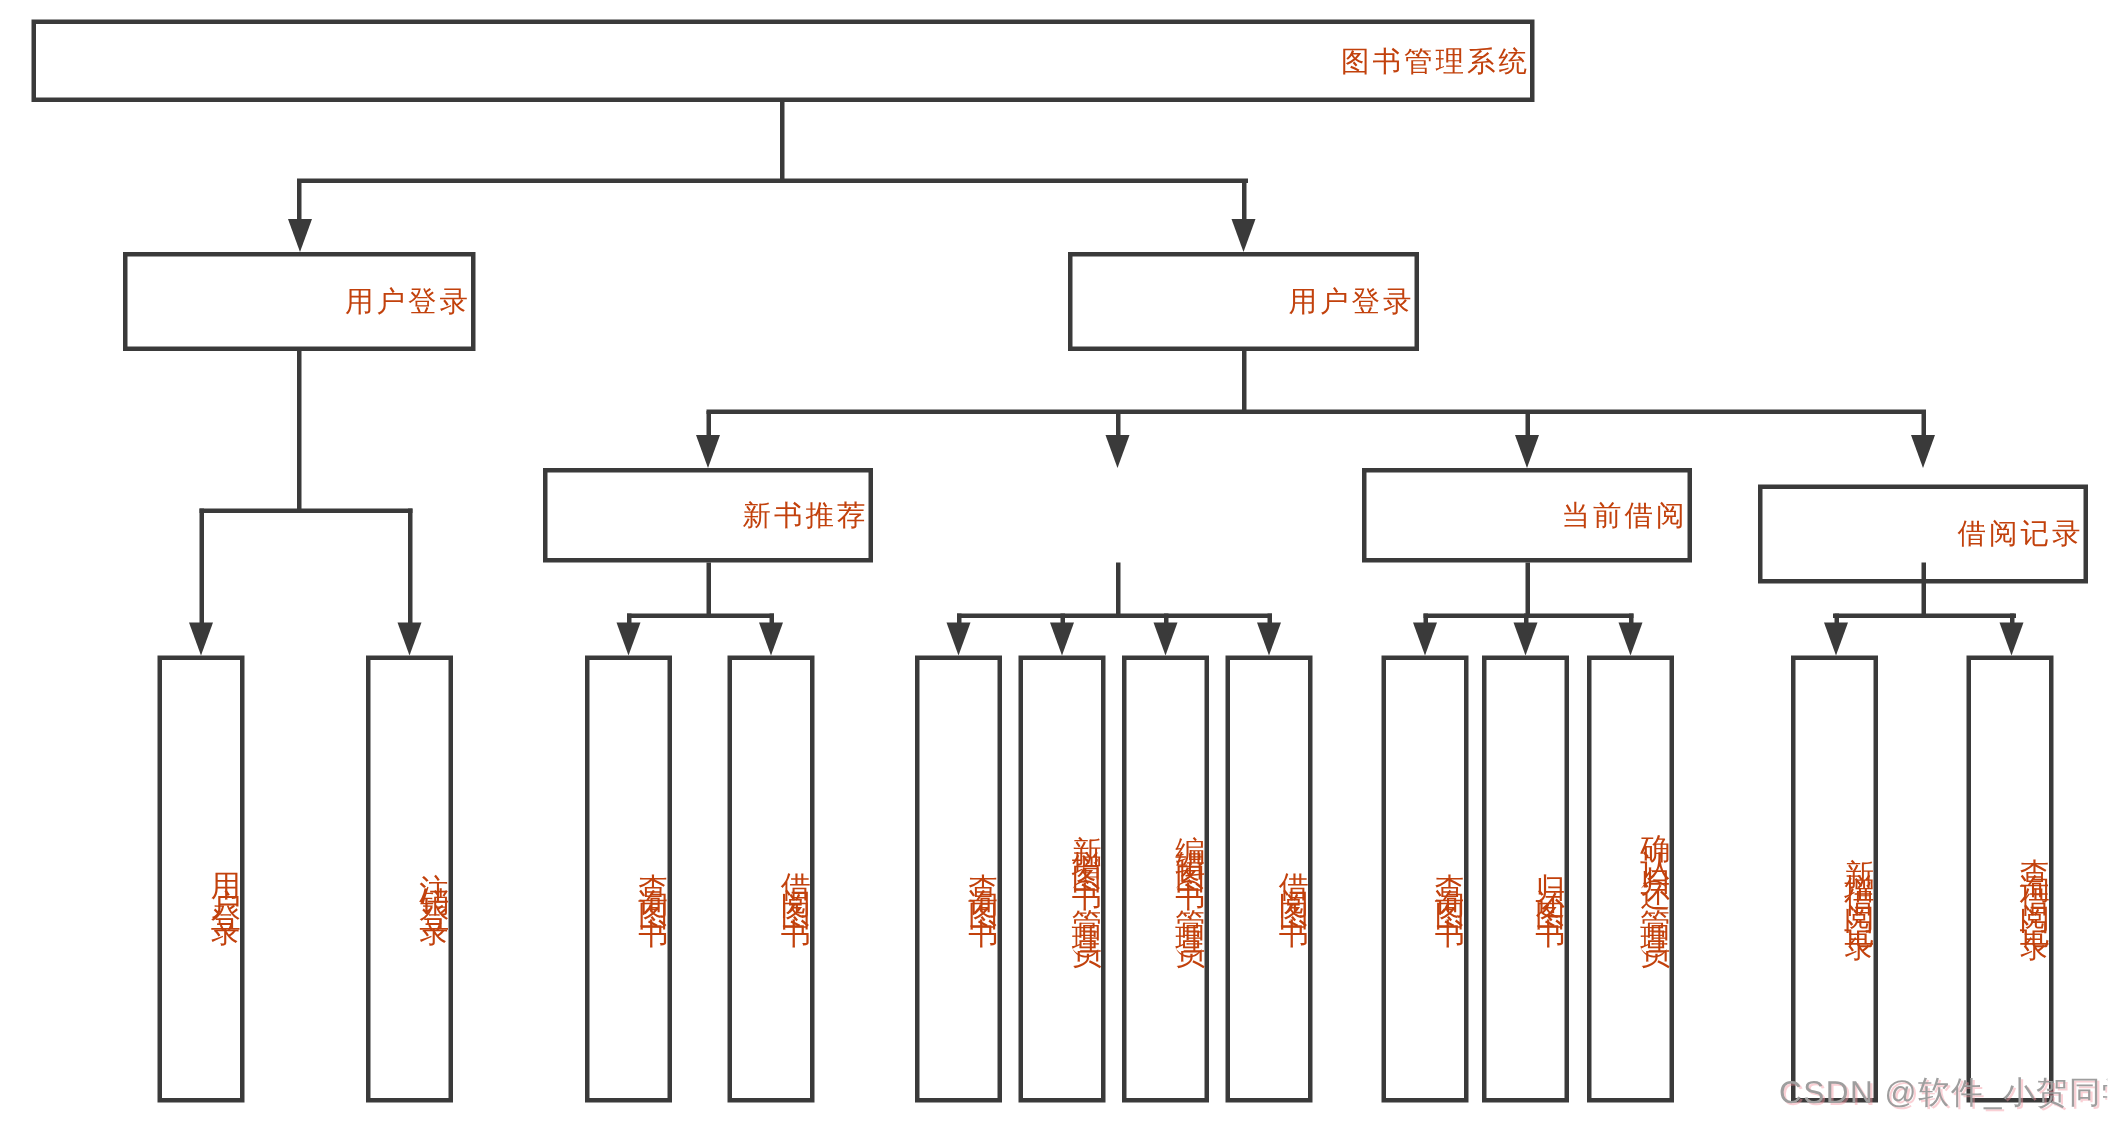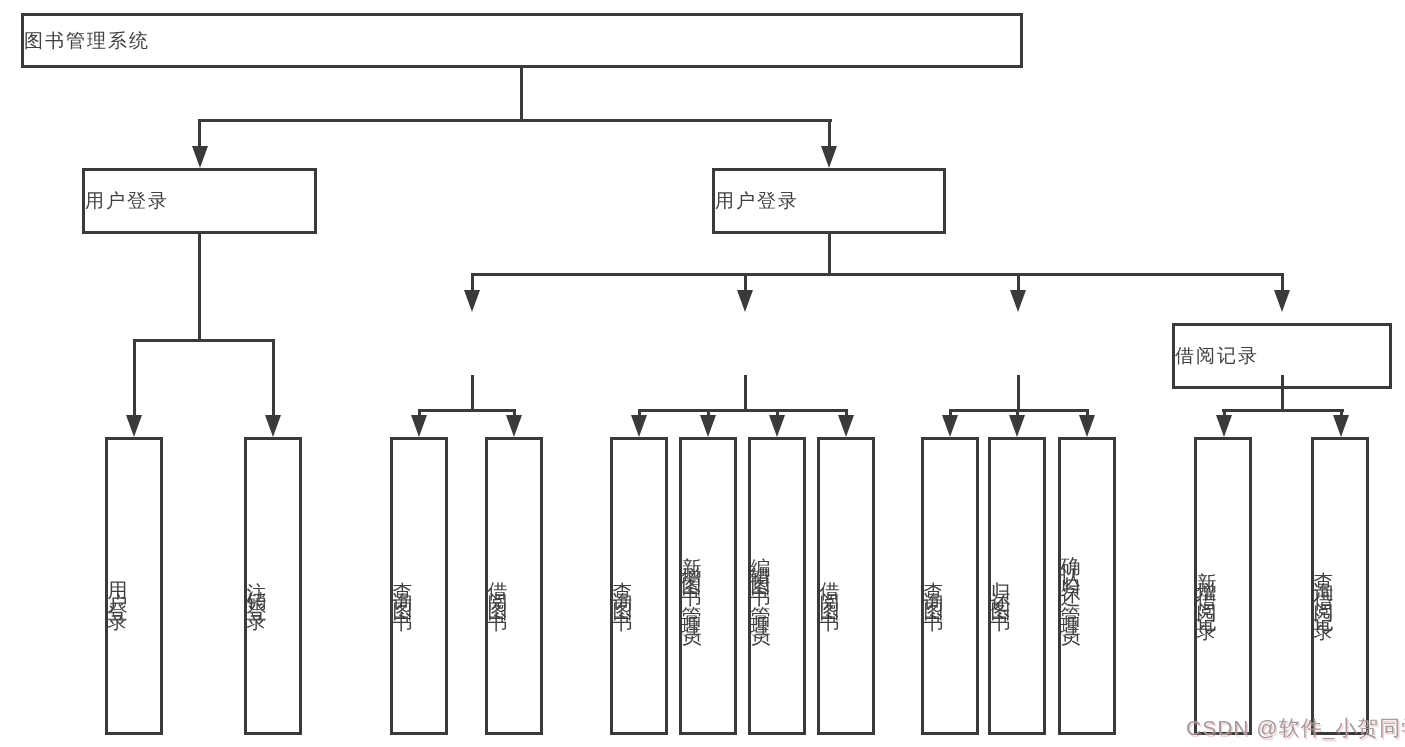--- a/index.html
+++ b/index.html
@@ -11,22 +11,22 @@
     background: #ffffff;
     overflow: hidden;
   }
   .node {
     position: absolute;
     box-sizing: border-box;
     border: 3px solid #3a3a3a;
     background: #ffffff;
     display: flex;
     align-items: center;
-    justify-content: flex-start;
-    color: #404040;
+    justify-content: flex-end;
+    color: #c2410c;
   }
   .hlabel {
     font-size: 19px;
     letter-spacing: 2px;
     white-space: nowrap;
   }
   .vlabel {
     writing-mode: vertical-rl;
     text-orientation: mixed;
     font-size: 20px;
@@ -77,20 +77,26 @@
     <span class="root-label">图书管理系统</span>
   </div>
 
   <div class="node" style="left:82px; top:168px; width:235px; height:66px;">
     <span class="hlabel">用户登录</span>
   </div>
   <div class="node" style="left:712px; top:168px; width:234px; height:66px;">
     <span class="hlabel">用户登录</span>
   </div>
 
+  <div class="node" style="left:362px; top:312px; width:220px; height:63px;">
+    <span class="hlabel">新书推荐</span>
+  </div>
+  <div class="node" style="left:908px; top:312px; width:220px; height:63px;">
+    <span class="hlabel">当前借阅</span>
+  </div>
   <div class="node" style="left:1172px; top:312px; width:220px; height:66px;margin-top:11px;">
     <span class="hlabel">借阅记录</span>
   </div>
 
   <div class="node" style="left:105px; top:437px; width:58px; height:298px;">
     <span class="vlabel">用户登录</span>
   </div>
   <div class="node" style="left:244px; top:437px; width:58px; height:298px;">
     <span class="vlabel">注销登录</span>
   </div>

